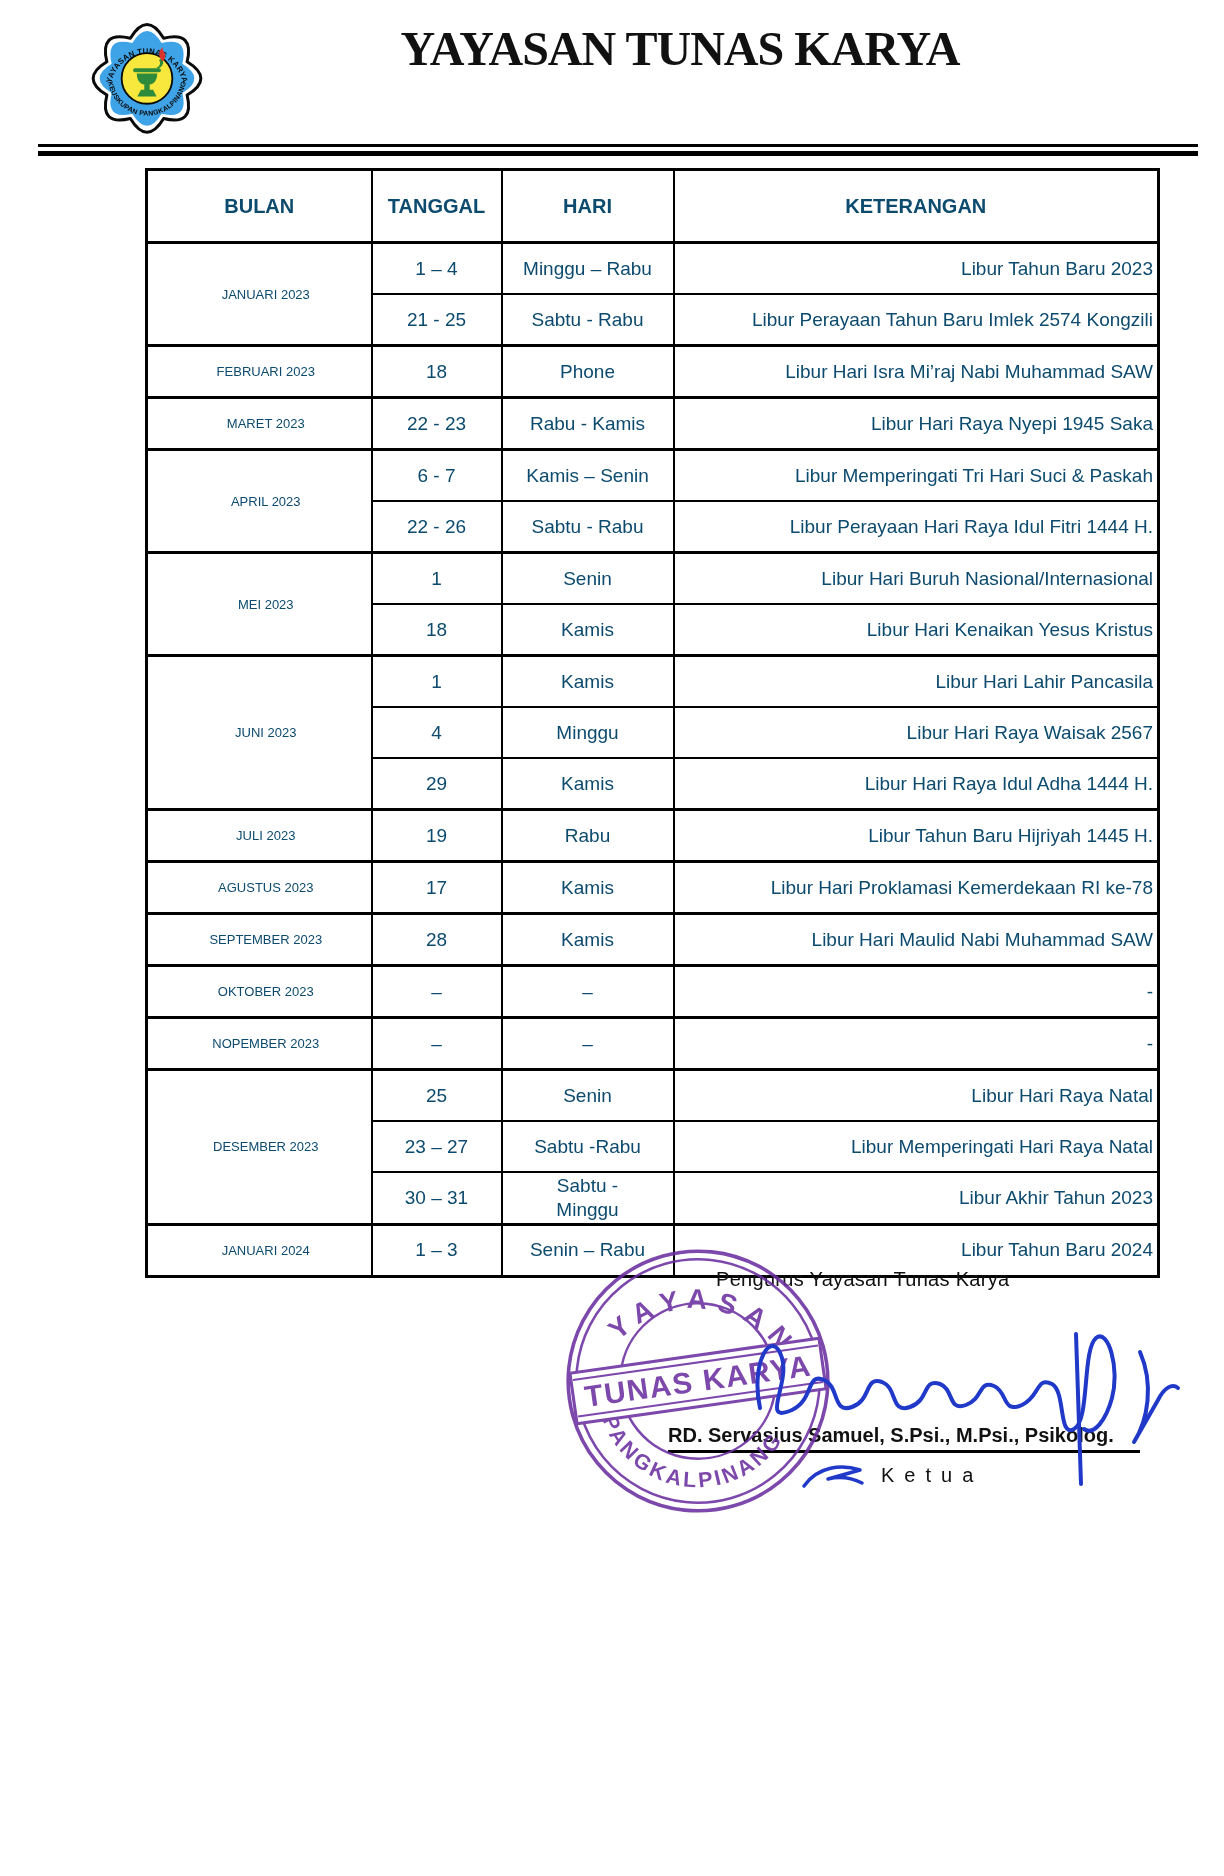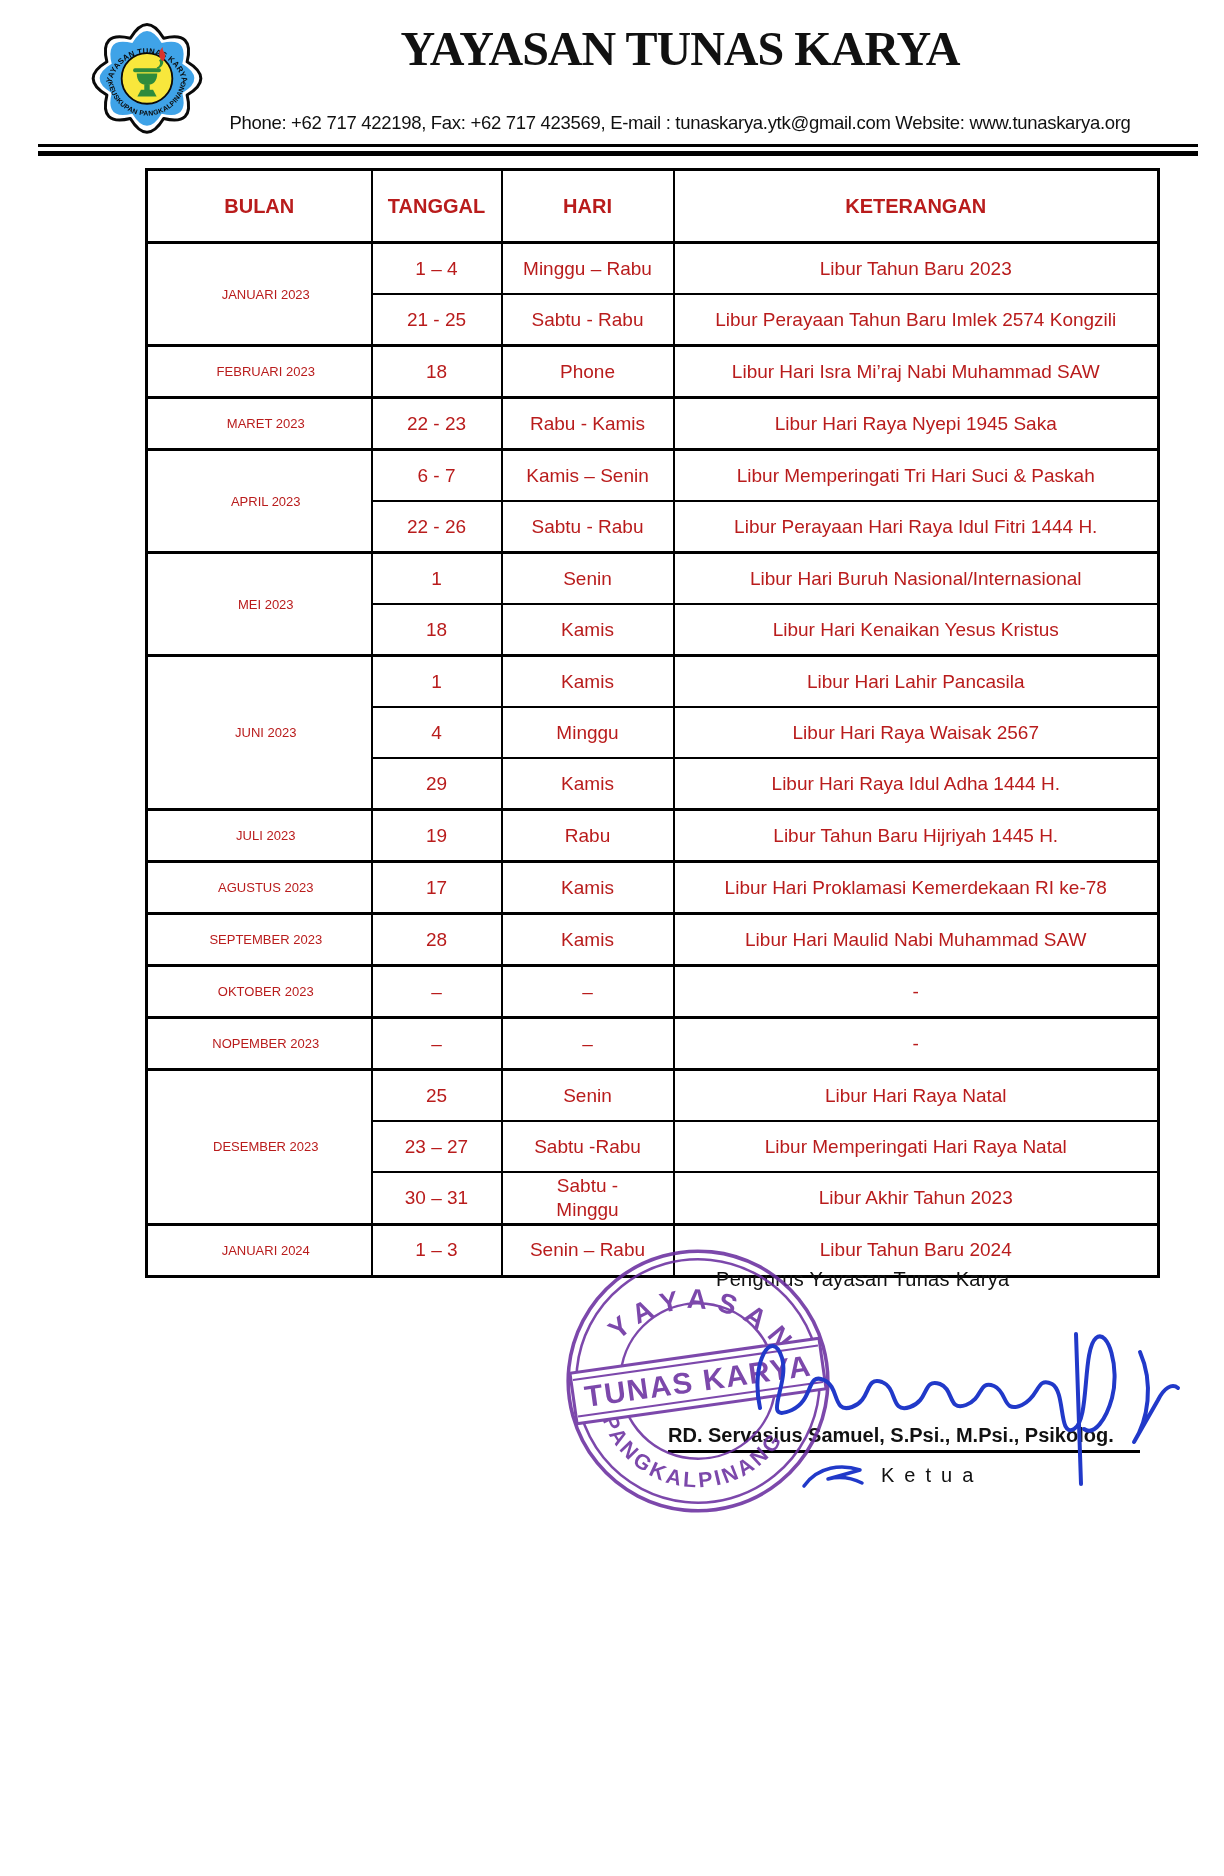--- a/index.html
+++ b/index.html
@@ -13,31 +13,31 @@
   .lh-title{top:20px;font-family:"Liberation Serif",serif;font-weight:bold;font-size:49px;
     letter-spacing:-1px;transform:scaleX(0.98);white-space:nowrap;}
   .lh-address{top:84px;font-size:21.5px;letter-spacing:-0.4px;white-space:nowrap;}
   .lh-contact{top:112px;font-size:18.5px;letter-spacing:-0.3px;white-space:nowrap;}
   .double-rule{position:absolute;left:38px;right:26px;top:144px;height:4px;
     border-top:3px solid #000;border-bottom:5px solid #000;}
   
   table.holiday{
     position:absolute;left:145px;top:168px;width:1012px;
     border-collapse:collapse;table-layout:fixed;
-    font-family:"Liberation Sans",sans-serif;font-size:19px;color:#b91c1c;
+    font-family:"Liberation Sans",sans-serif;font-size:19px;color:#0c4a6e;
   }
   table.holiday col.c-bulan{width:225px;}
   table.holiday col.c-tanggal{width:130px;}
   table.holiday col.c-hari{width:172px;}
   table.holiday col.c-ket{width:485px;}
   table.holiday th,table.holiday td{border:2px solid #000;}
   table.holiday{border:3px solid #000;}
   table.holiday th{height:68px;font-size:20px;font-weight:bold;text-align:center;}
   table.holiday td{height:47px;text-align:center;vertical-align:middle;padding:1px 4px;}
-  table.holiday td.col-ket{text-align:center;}
+  table.holiday td.col-ket{text-align:right;}
   table.holiday td.col-bulan{font-size:13px;padding-left:17px;}
   table.holiday td.col-hari{white-space:pre-line;line-height:1.25;}
   table.holiday tr.group-start td{border-top:3px solid #000;}
   table.holiday thead th{border-bottom:3px solid #000;}
   
   .org-line{position:absolute;left:716px;top:1268px;font-size:20px;letter-spacing:0.3px;}
   .stamp-wrap{position:absolute;left:560px;top:1243px;width:276px;height:276px;opacity:0.88;}
   .sig-wrap{position:absolute;left:742px;top:1288px;width:470px;height:215px;pointer-events:none;}
   .sig-name{position:absolute;left:668px;top:1424px;width:472px;font-size:20px;font-weight:bold;
     border-bottom:3px solid #000;padding-bottom:3px;white-space:nowrap;}
@@ -69,21 +69,20 @@
         <path d="M83,82 C83,95 90,101 100,101 C110,101 117,95 117,82 Z" fill="#2E8B3C"></path>
         <rect x="95.5" y="100" width="9" height="11" fill="#2E8B3C"></rect>
         <path d="M84,120 L116,120 L110,109 L90,109 Z" fill="#2E8B3C"></path>
         <path d="M118,74 C127,70 129,63 125,56 L120,60 C123,64 122,70 116,72 Z" fill="#2E8B3C"></path>
         <path d="M124,60 C117,51 121,43 126,38 C125,46 132,47 130,55 C129,60 126,63 124,60 Z" fill="#D9342B"></path>
       </g>
     </svg>
   </div>
 
   <div class="lh-center lh-title">YAYASAN TUNAS KARYA</div>
-  <div class="lh-center lh-contact">Phone: +62 717 422198, Fax: +62 717 423569, E-mail : tunaskarya.ytk@gmail.com  Website: www.tunaskarya.org</div>
   <div class="double-rule"></div>
 
   <table class="holiday">
     <colgroup>
       <col class="c-bulan">
         <col class="c-tanggal">
         <col class="c-hari">
         <col class="c-ket">
     </colgroup>
     <thead>

